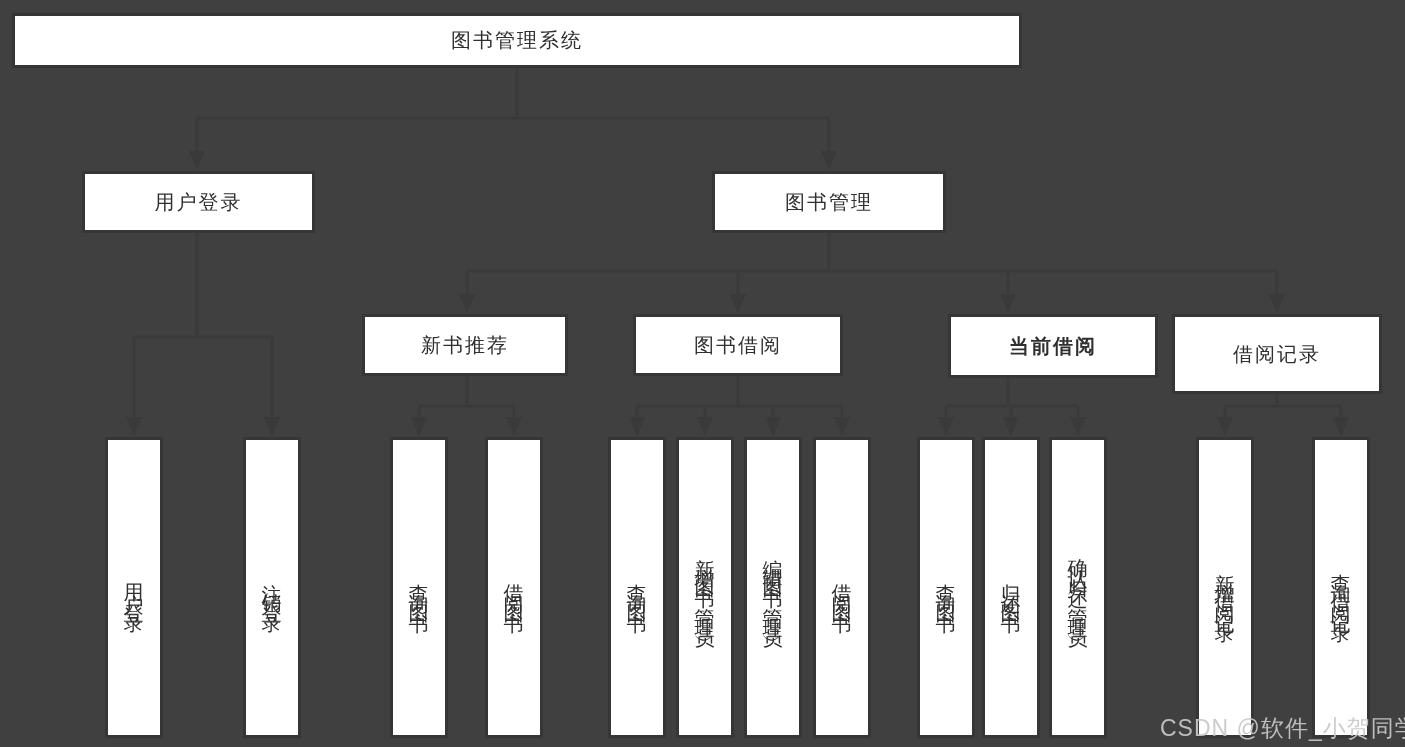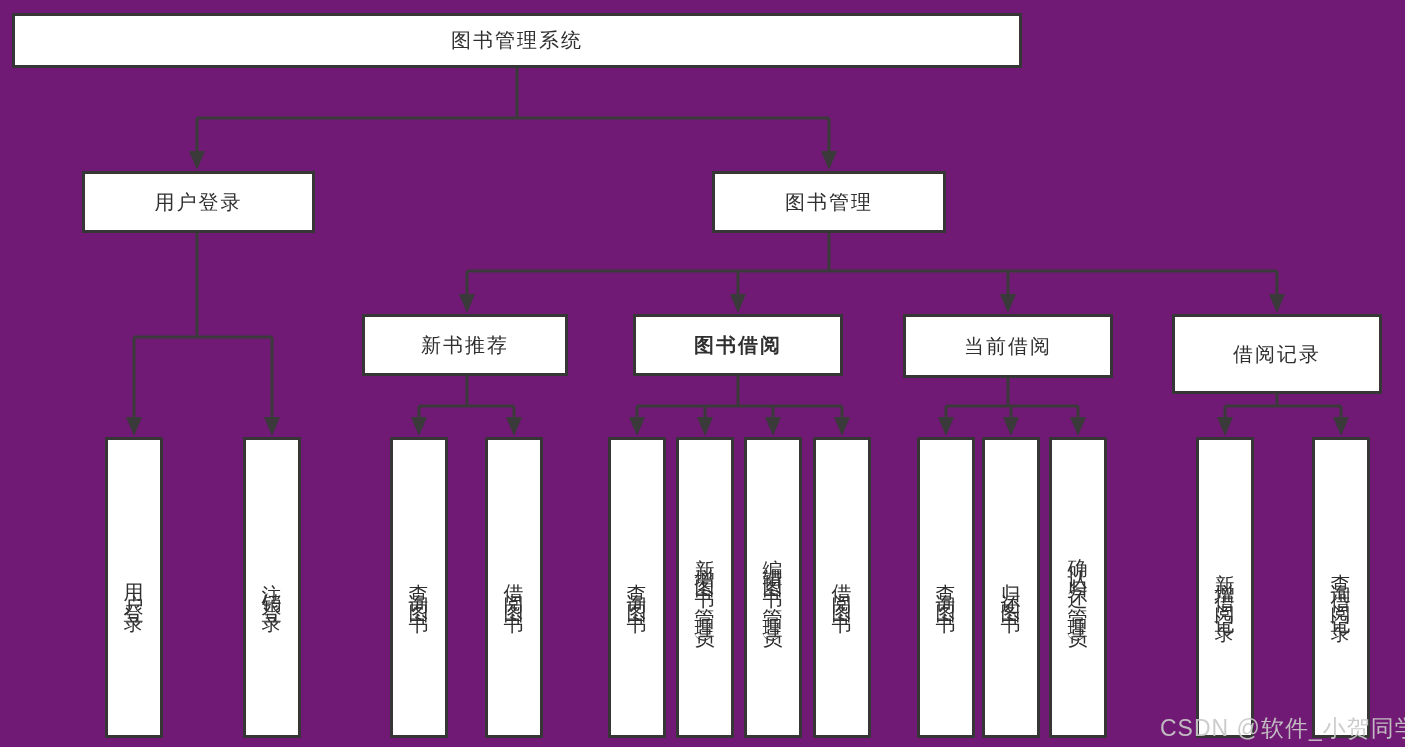--- a/index.html
+++ b/index.html
@@ -1,20 +1,20 @@
 <!DOCTYPE html>
 <html><head>
 <meta charset="utf-8">
 <style>
   * { margin:0; padding:0; box-sizing:border-box; }
   html,body { background:#ffffff; }
   .canvas {
     position:relative;
     width:1405px; height:747px;
-    background:#701a75;
+    background:#404040;
     font-family:"Liberation Sans", sans-serif;
     overflow:hidden;
   }
   svg.wires { position:absolute; left:0; top:0; width:1405px; height:747px; }
   .node {
     position:absolute;
     background:#ffffff;
     border:3px solid #363636;
     display:flex;
     align-items:center;
@@ -88,24 +88,24 @@
   <div class="node h" style="left:82px; top:171px; width:233px; height:62px;">
     <span>用户登录</span>
   </div>
   <div class="node h" style="left:712px; top:171px; width:234px; height:62px;justify-content:center;">
     <span>图书管理</span>
   </div>
 
   <div class="node h" style="left:362px; top:314px; width:206px; height:62px;">
     <span>新书推荐</span>
   </div>
-  <div class="node h" style="left:633px; top:314px; width:210px; height:62px;font-weight:bold;">
+  <div class="node h" style="left:633px; top:314px; width:210px; height:62px;">
     <span>图书借阅</span>
   </div>
-  <div class="node h" style="left:903px; top:314px; width:210px; height:64px;">
+  <div class="node h" style="left:948px; top:314px; width:210px; height:64px;font-weight:bold;">
     <span>当前借阅</span>
   </div>
   <div class="node h" style="left:1172px; top:314px; width:210px; height:80px;">
     <span>借阅记录</span>
   </div>
 
   <div class="node v" style="left:105px; top:437px; width:58px; height:301px;">
     <span>用户登录</span>
   </div>
   <div class="node v" style="left:243px; top:437px; width:58px; height:301px;">

